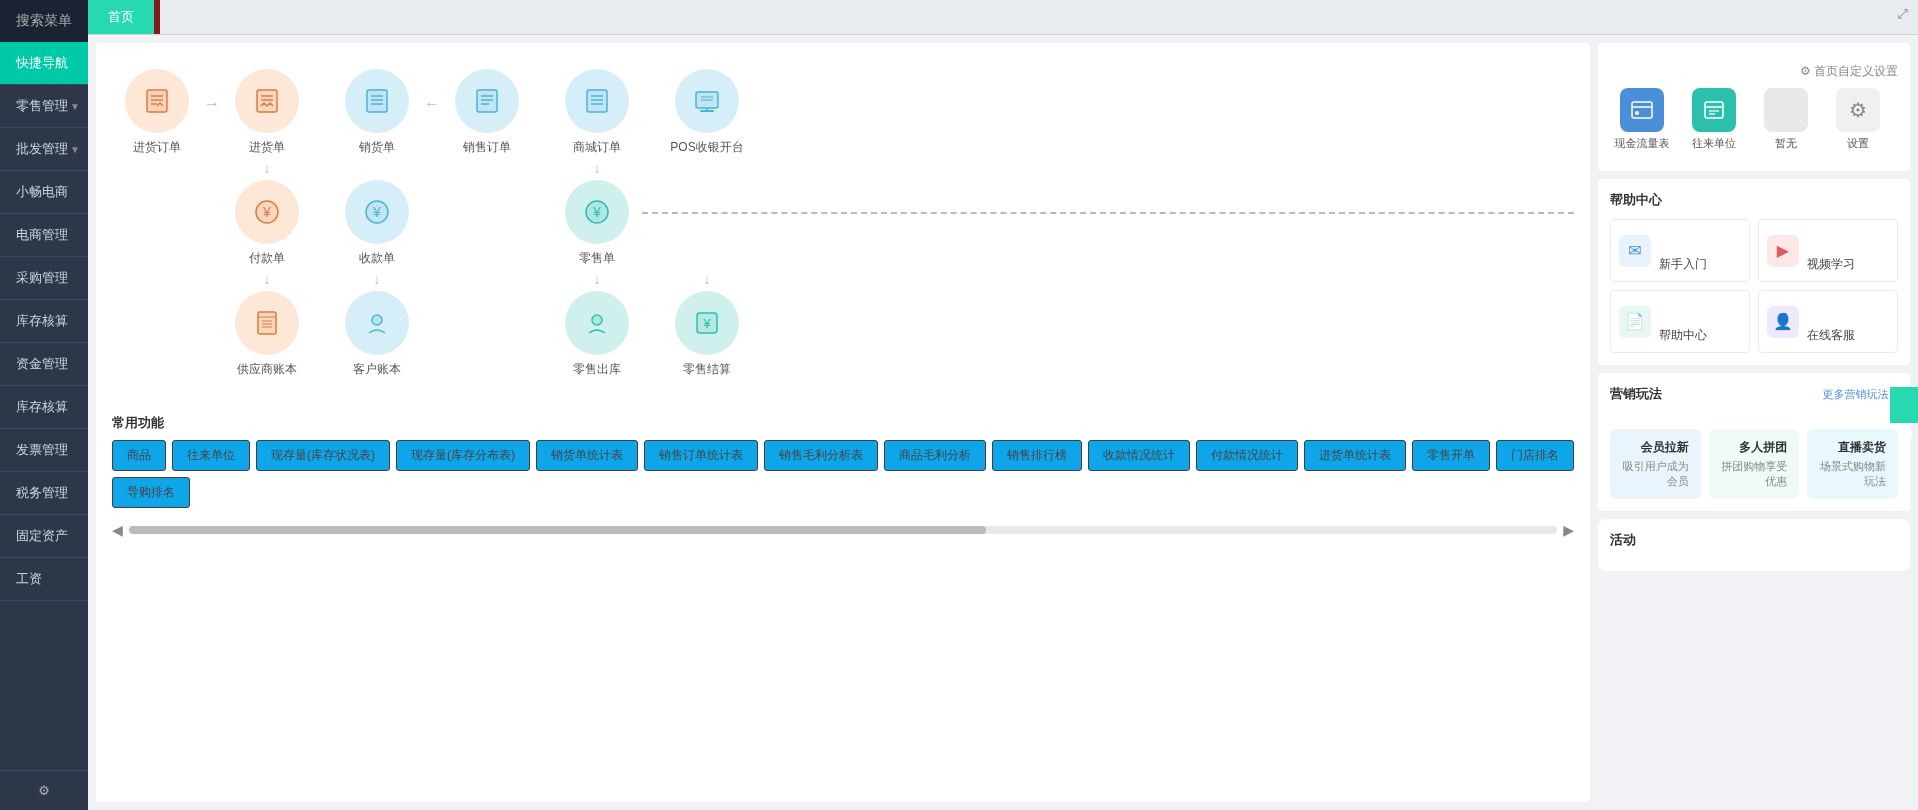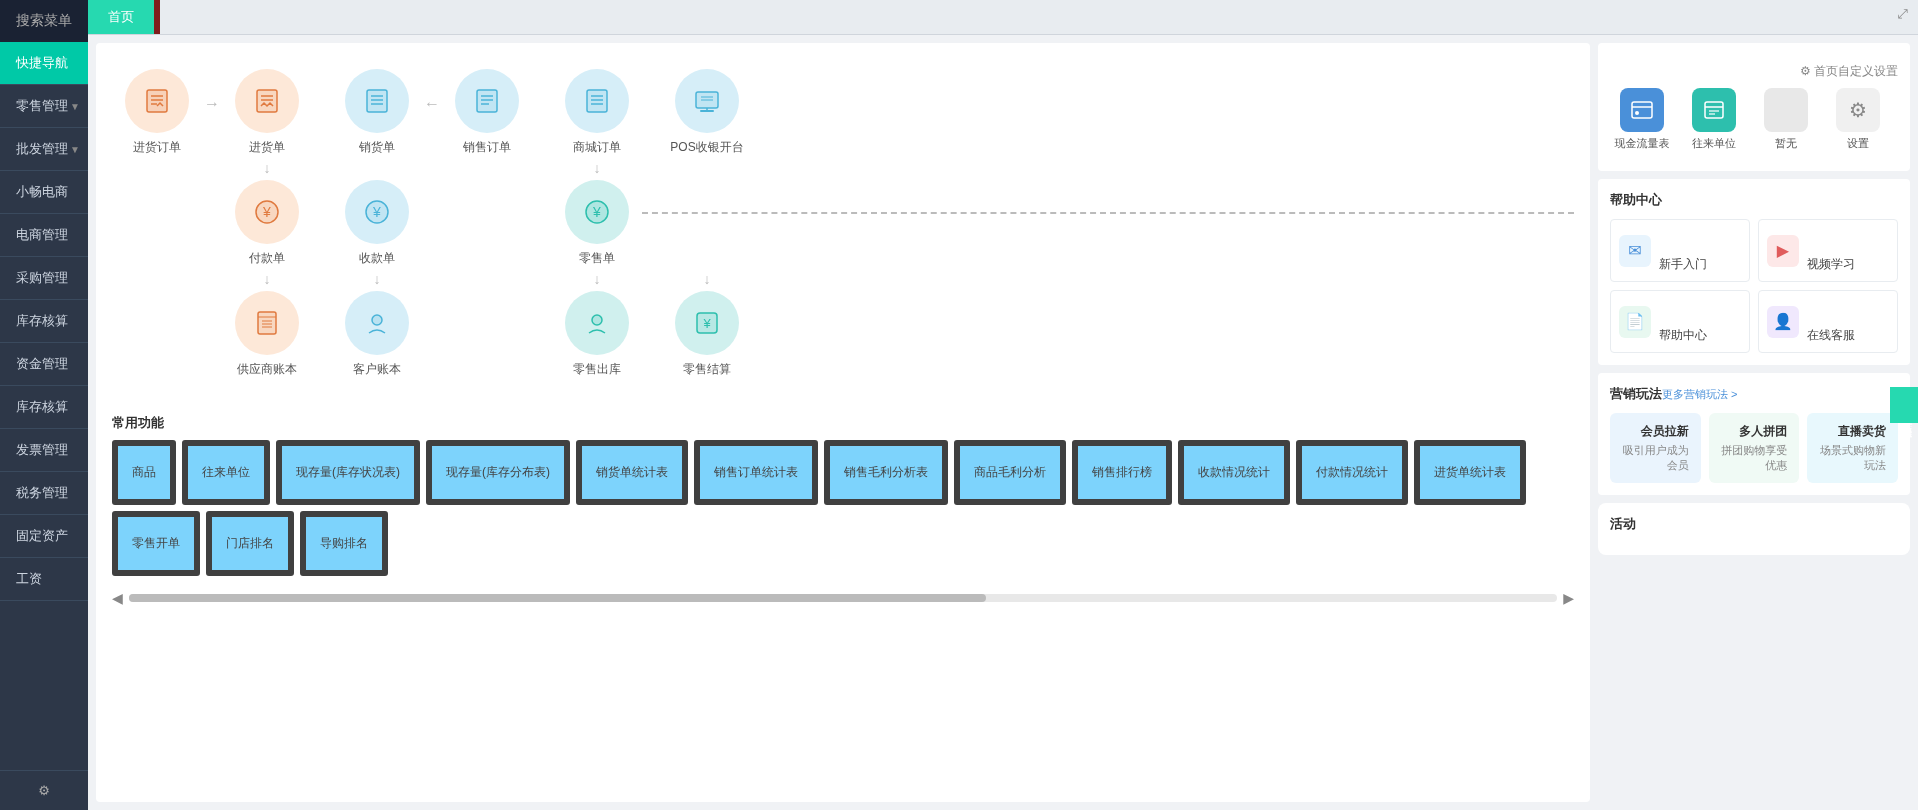--- a/index.html
+++ b/index.html
@@ -124,24 +124,24 @@
       font-weight: bold;
       color: #333;
       margin: 12px 0 8px 0;
     }
     .func-grid {
       display: flex;
       flex-wrap: wrap;
       gap: 6px;
     }
     .func-btn {
-      padding: 18px 14px;
-      border: 6px solid #404040;
+      padding: 6px 14px;
+      border: 1px solid #404040;
       border-radius: 3px;
-      background: #7dd3fc;
+      background: #0ea5e9;
       font-size: 12px;
       color: #444;
       cursor: pointer;
       white-space: nowrap;
     }
 
     
     .scroll-row {
       display: flex;
       align-items: center;
@@ -252,23 +252,23 @@
     .help-label { font-size: 12px; color: #444; margin-top: 28px; }
 
     
     .marketing-section {
       background: #fff;
       border-radius: 4px;
       padding: 12px;
     }
     .marketing-header {
       display: flex;
-      justify-content: flex-start;
-      align-items: center;
-      margin-bottom: 10px;
+      justify-content: space-between;
+      align-items: center;
+      margin-bottom: 26px;
     }
     .marketing-title { font-size: 13px; font-weight: bold; color: #333; }
     .marketing-more { font-size: 11px; color: #4a90d9; cursor: pointer; }
     .marketing-grid {
       display: grid;
       grid-template-columns: 1fr 1fr 1fr;
       gap: 8px;
       text-align: right;
     }
     .marketing-item {

